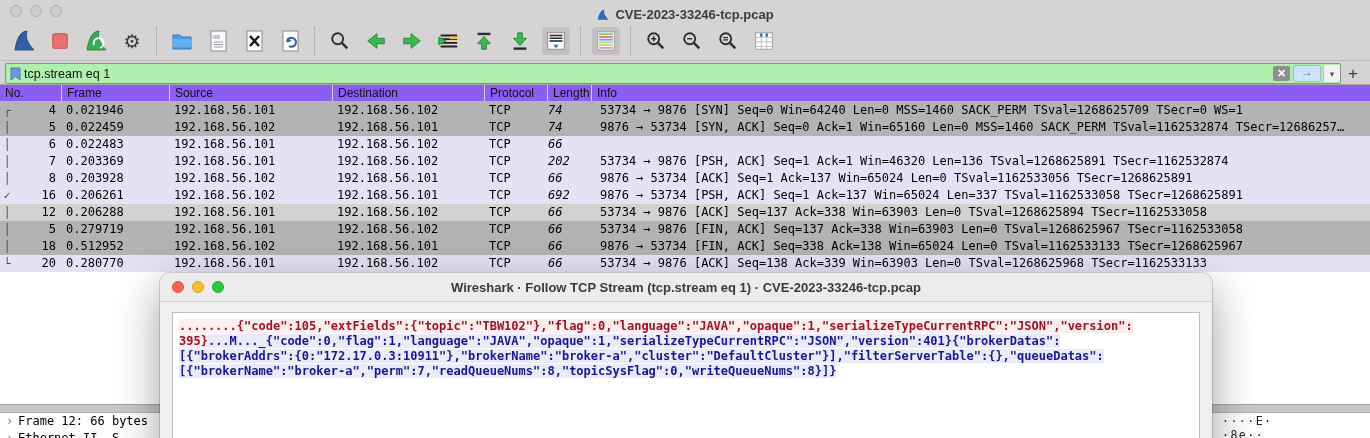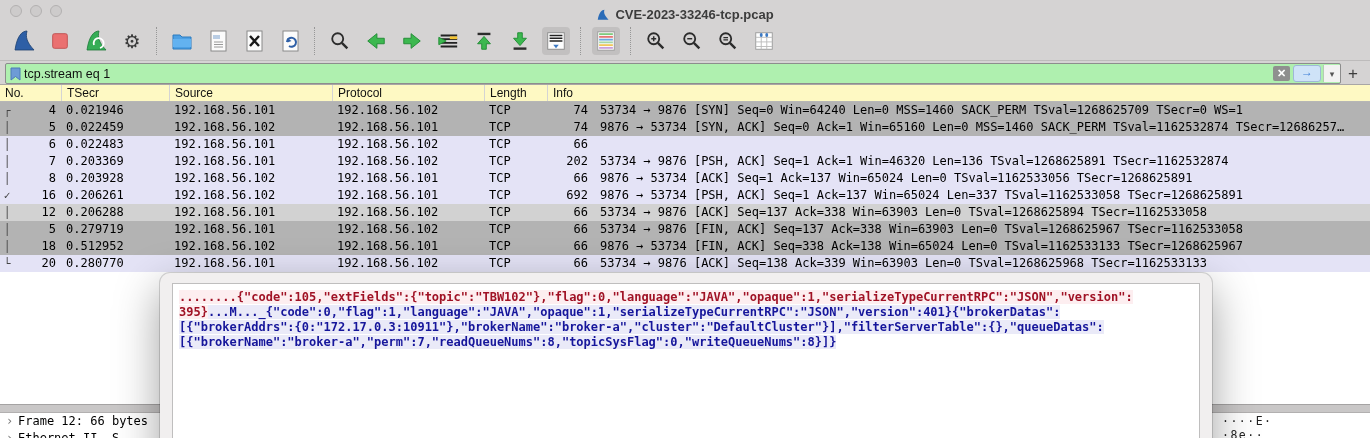--- a/index.html
+++ b/index.html
@@ -24,32 +24,32 @@
   .filterbar{height:23px;background:var(--chrome_bg);display:flex;align-items:flex-end;padding:0 5px;border-bottom:1px solid #a8a6a6;}
   .filter-field{flex:1;height:19px;background:var(--filter_green);border:1px solid #8d8d8d;border-radius:2px;display:flex;align-items:center;overflow:hidden;}
   .filter-bookmark{width:18px;display:flex;justify-content:center;flex:none;}
   .filter-text{flex:1;font-size:12.5px;color:#101010;white-space:nowrap;}
   .filter-clear{width:17px;height:15px;background:#8f8f8f;border-radius:2px;color:#fff;font-size:11px;line-height:15px;text-align:center;margin-right:3px;flex:none;font-weight:bold;}
   .filter-apply{width:26px;height:15px;background:#cfe3f8;border:1px solid #9fb8d8;border-radius:3px;color:#3f7fd6;font-size:12px;line-height:13px;text-align:center;margin-right:2px;flex:none;font-weight:bold;}
   .filter-caret{width:16px;height:17px;border-left:1px solid #b5cbb5;color:#555;font-size:9px;display:flex;align-items:center;justify-content:center;flex:none;background:#f2f2f2;}
   .filter-plus{width:24px;text-align:center;font-size:17px;color:#3c3c3c;flex:none;}
 
   
-  .pkt-header{height:16px;background:#fef9c3;border-bottom:1px solid #b6b6b6;display:grid;grid-template-columns:62px 108px 163px 152px 63px 44px auto;font-size:12px;color:#111;align-items:center;}
+  .pkt-header{height:16px;background:#8b5cf6;border-bottom:1px solid #b6b6b6;display:grid;grid-template-columns:62px 108px 163px 152px 63px 44px auto;font-size:12px;color:#111;align-items:center;}
   .pkt-header .hcell{padding-left:5px;border-right:1px solid #d4d4d4;height:16px;line-height:16px;overflow:hidden;white-space:nowrap;}
   .pkt-header .hcell:last-child{border-right:none;}
   .pkt-rows{background:#fff;}
   .prow{display:grid;grid-template-columns:14px 48px 108px 163px 152px 63px 44px auto;height:17px;line-height:17px;font-family:"DejaVu Sans Mono",monospace;font-size:12px;color:#000;white-space:nowrap;}
   .prow .c{overflow:hidden;}
   .prow .mark{font-size:11px;color:#444;text-align:center;font-family:"DejaVu Sans Mono",monospace;}
   .prow .no{text-align:right;padding-right:6px;}
   .prow .time{padding-left:4px;}
   .prow .src,.prow .dst{padding-left:4px;}
   .prow .proto{padding-left:4px;}
-  .prow .len{text-align:right;padding-right:4px;}
+  .prow .len{text-align:left;padding-right:4px;font-style:italic;}
   .prow .info{padding-left:8px;}
   .row-gray{background:var(--row_gray);}
   .row-lav{background:var(--row_lavender);}
   .row-sel{background:var(--row_selected);}
 
   
   .splitter{position:absolute;left:0;top:404px;width:1370px;height:9px;background:#c9c7c7;border-top:1px solid #a5a3a3;border-bottom:1px solid #b2b0b0;box-sizing:border-box;}
   .details-pane{position:absolute;left:0;top:413px;width:1370px;height:25px;background:#fff;font-family:"DejaVu Sans Mono",monospace;font-size:12px;color:#000;overflow:hidden;}
   .dline{height:17px;line-height:17px;padding-left:6px;white-space:nowrap;}
   .dline .chev{color:#787878;display:inline-block;width:12px;}
@@ -234,22 +234,23 @@
       <span class="filter-text">tcp.stream eq 1</span>
       <span class="filter-clear">✕</span>
       <span class="filter-apply">→</span>
       <span class="filter-caret">▾</span>
     </div>
     <div class="filter-plus">+</div>
   </div>
 
   <div class="pkt-header">
       <div class="hcell">No.</div>
-      <div class="hcell">TSecr</div>
+      <div class="hcell">Frame</div>
       <div class="hcell">Source</div>
+      <div class="hcell">Destination</div>
       <div class="hcell">Protocol</div>
       <div class="hcell">Length</div>
       <div class="hcell">Info</div>
     </div>
 
   <div class="pkt-rows">
       <div class="prow row-gray">
         <div class="c mark">┌</div>
         <div class="c no">4</div>
         <div class="c time">0.021946</div>
@@ -354,20 +355,28 @@
   <div class="details-pane">
       <div class="dline"><span class="chev">›</span><span>Frame 12: 66 bytes</span></div>
       <div class="dline"><span class="chev">›</span><span>Ethernet II, S</span></div>
     </div>
   <div class="bytes-pane">
       <div class="bline">····E·</div>
       <div class="bline">·8e··</div>
     </div>
 
   <div class="dialog">
+    <div class="dlg-titlebar">
+      <div class="dlg-traffic">
+        <div class="dot dot-red"></div>
+        <div class="dot dot-yellow"></div>
+        <div class="dot dot-green"></div>
+      </div>
+      <div class="dlg-title">Wireshark · Follow TCP Stream (tcp.stream eq 1) · CVE-2023-33246-tcp.pcap</div>
+    </div>
     <div class="dlg-body">
       <div class="stream-box">
           <div class="sline"><span class="seg-client">........{"code":105,"extFields":{"topic":"TBW102"},"flag":0,"language":"JAVA","opaque":1,"serializeTypeCurrentRPC":"JSON","version":</span></div>
           <div class="sline"><span class="seg-client">395}</span><span class="seg-server">...M..._{"code":0,"flag":1,"language":"JAVA","opaque":1,"serializeTypeCurrentRPC":"JSON","version":401}{"brokerDatas":</span></div>
           <div class="sline"><span class="seg-server">[{"brokerAddrs":{0:"172.17.0.3:10911"},"brokerName":"broker-a","cluster":"DefaultCluster"}],"filterServerTable":{},"queueDatas":</span></div>
           <div class="sline"><span class="seg-server">[{"brokerName":"broker-a","perm":7,"readQueueNums":8,"topicSysFlag":0,"writeQueueNums":8}]}</span></div>
         </div>
     </div>
   </div>
 

